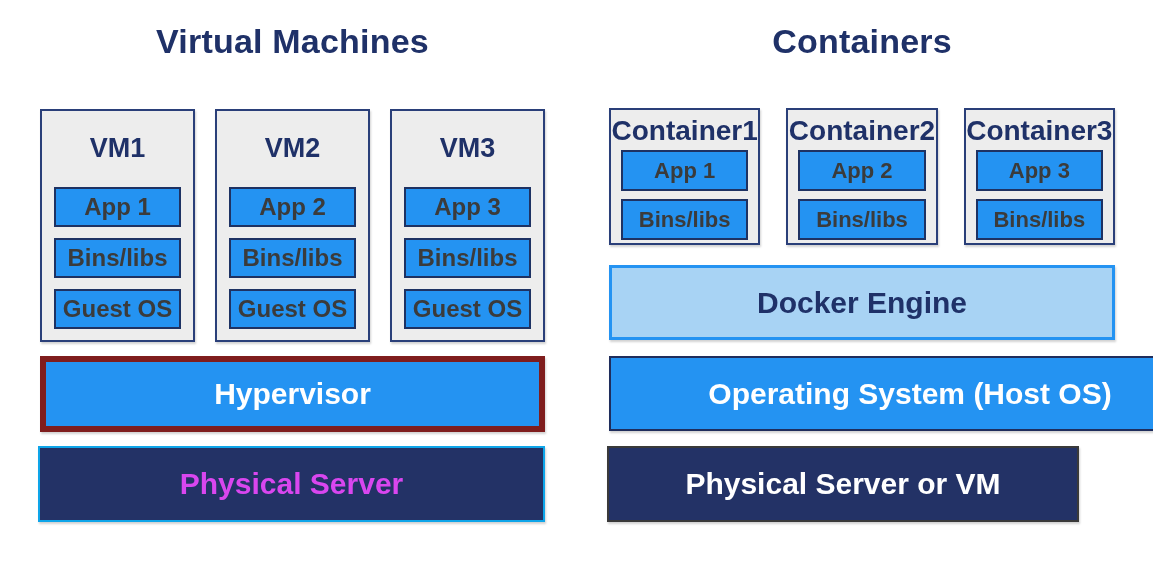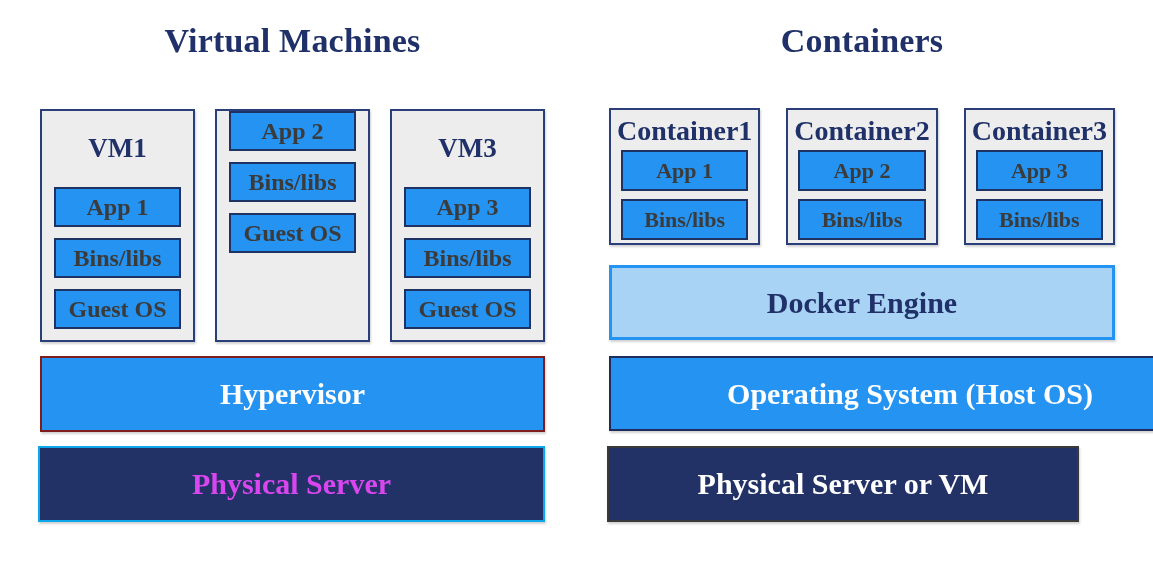--- a/index.html
+++ b/index.html
@@ -1,15 +1,15 @@
 <!DOCTYPE html>
 <html><head>
 <meta charset="utf-8">
 <style>
-  * { margin: 0; padding: 0; box-sizing: border-box; font-family: Liberation Serif, serif; }
+  * { margin: 0; padding: 0; box-sizing: border-box; }
   html, body { background: #ffffff; }
   #canvas {
     position: relative;
     width: 1153px;
     height: 562px;
     background: #ffffff;
     font-family: "Liberation Sans", sans-serif;
     font-weight: bold;
     overflow: hidden;
   }
@@ -92,21 +92,21 @@
     position: absolute;
     display: flex;
     align-items: center;
     justify-content: center;
     font-size: 30px;
     box-shadow: 1px 2px 2px rgba(0,0,0,0.18);
   }
   .hypervisor-bar {
     left: 40px; top: 356px; width: 505px; height: 76px;
     background: #2493f2;
-    border: 2px solid #7f1d1d;
+    border: 6px solid #7f1d1d;
     color: #ffffff;
   }
   .physical-left {
     left: 38px; top: 446px; width: 507px; height: 76px;
     background: #233266;
     border: 2px solid #0ea5e9;
     color: #d946ef;
   }
   .docker-bar {
     left: 609px; top: 265px; width: 506px; height: 75px;
@@ -136,20 +136,21 @@
   <div class="panel-title title-right">Containers</div>
 
   <div class="vm-row">
     <div class="vm-box">
       <div class="vm-name">VM1</div>
       <div class="layer">App 1</div>
       <div class="layer">Bins/libs</div>
       <div class="layer">Guest OS</div>
     </div>
     <div class="vm-box">
+      <div class="vm-name">VM2</div>
       <div class="layer">App 2</div>
       <div class="layer">Bins/libs</div>
       <div class="layer">Guest OS</div>
     </div>
     <div class="vm-box">
       <div class="vm-name">VM3</div>
       <div class="layer">App 3</div>
       <div class="layer">Bins/libs</div>
       <div class="layer">Guest OS</div>
     </div>

